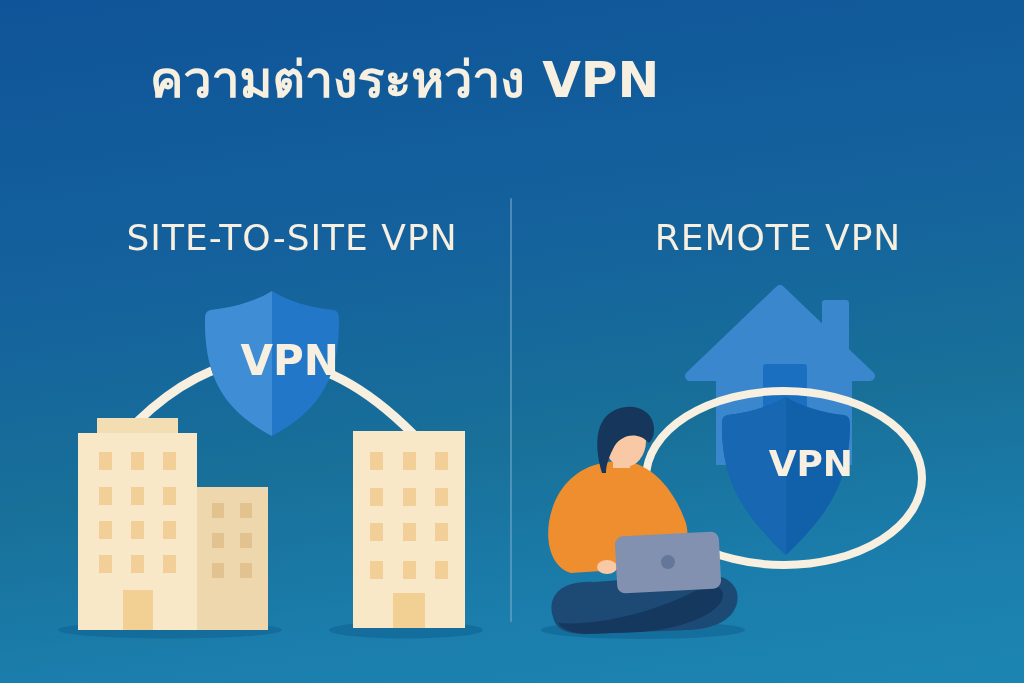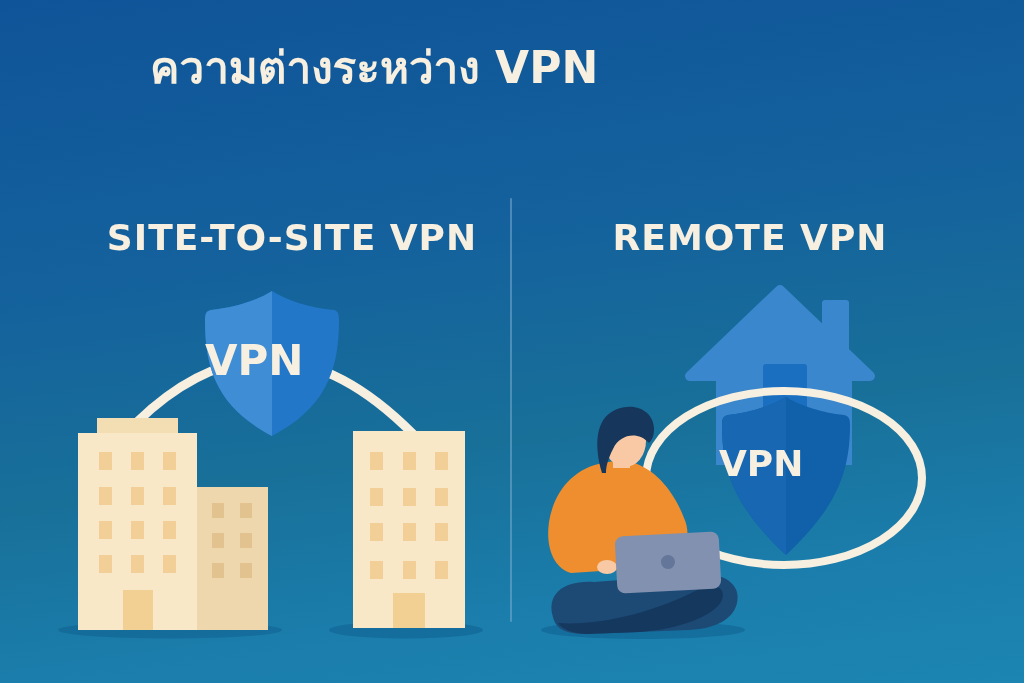--- a/index.html
+++ b/index.html
@@ -2,27 +2,27 @@
 <html><head>
 <meta charset="utf-8">
 <style>
   html,body{margin:0;padding:0;background:#0c4a86;}
   .poster{
     position:relative;width:1024px;height:683px;overflow:hidden;
     font-family:"DejaVu Sans",sans-serif;
     background:linear-gradient(172deg,#0f5498 0%,#14619d 35%,#187099 62%,#1b7dab 82%,#1c85b2 100%);
   }
   .artwork{position:absolute;left:0;top:0;}
-  .title{position:absolute;left:150px;top:36px;color:#f7efdf;font-weight:bold;
-         font-size:44px;line-height:64px;letter-spacing:0;}
+  .title{position:absolute;left:150px;top:48px;color:#f7efdf;font-weight:bold;
+         font-size:50px;line-height:64px;letter-spacing:0;}
   .panel-heading{position:absolute;top:217px;width:420px;text-align:center;
-         color:#f7efdf;font-weight:bold;font-size:36px;letter-spacing:1px;}
+         color:#f7efdf;font-weight:normal;font-size:36px;letter-spacing:1px;}
   .panel-heading.left{left:82px;}
-  .panel-heading.right{left:540px;}
-  .vpn-label{position:absolute;width:134px;text-align:left;color:#f7efdf;font-weight:bold;}
+  .panel-heading.right{left:568px;}
+  .vpn-label{position:absolute;width:134px;text-align:right;color:#f7efdf;font-weight:bold;}
   .vpn-label.left{left:205px;top:340px;font-size:42px;line-height:42px;}
   .vpn-label.right{left:719px;top:446px;font-size:36px;line-height:36px;}
   .divider{position:absolute;left:510px;top:198px;width:2px;height:424px;
          background:#79add0;opacity:.55;border-radius:1px;}
 </style>
 </head>
 <body>
 
 <div class="poster">
 

